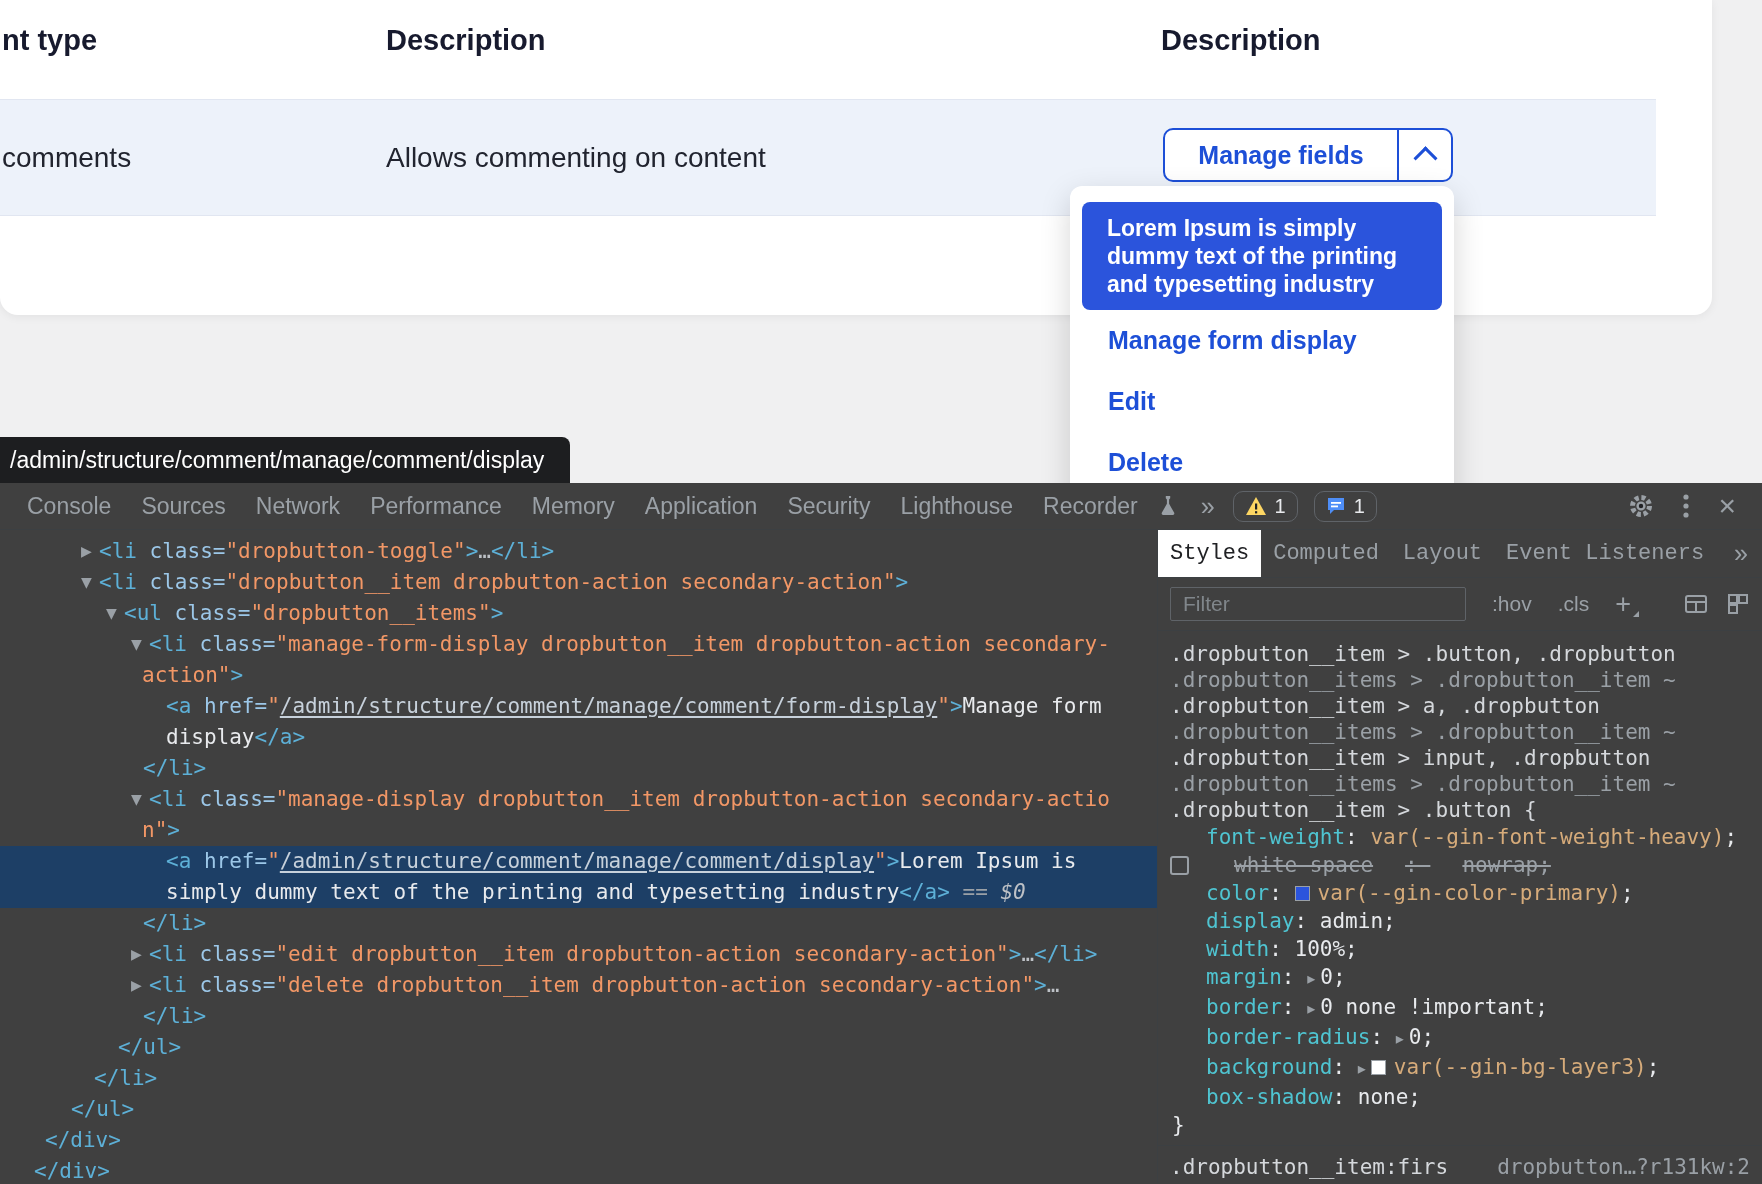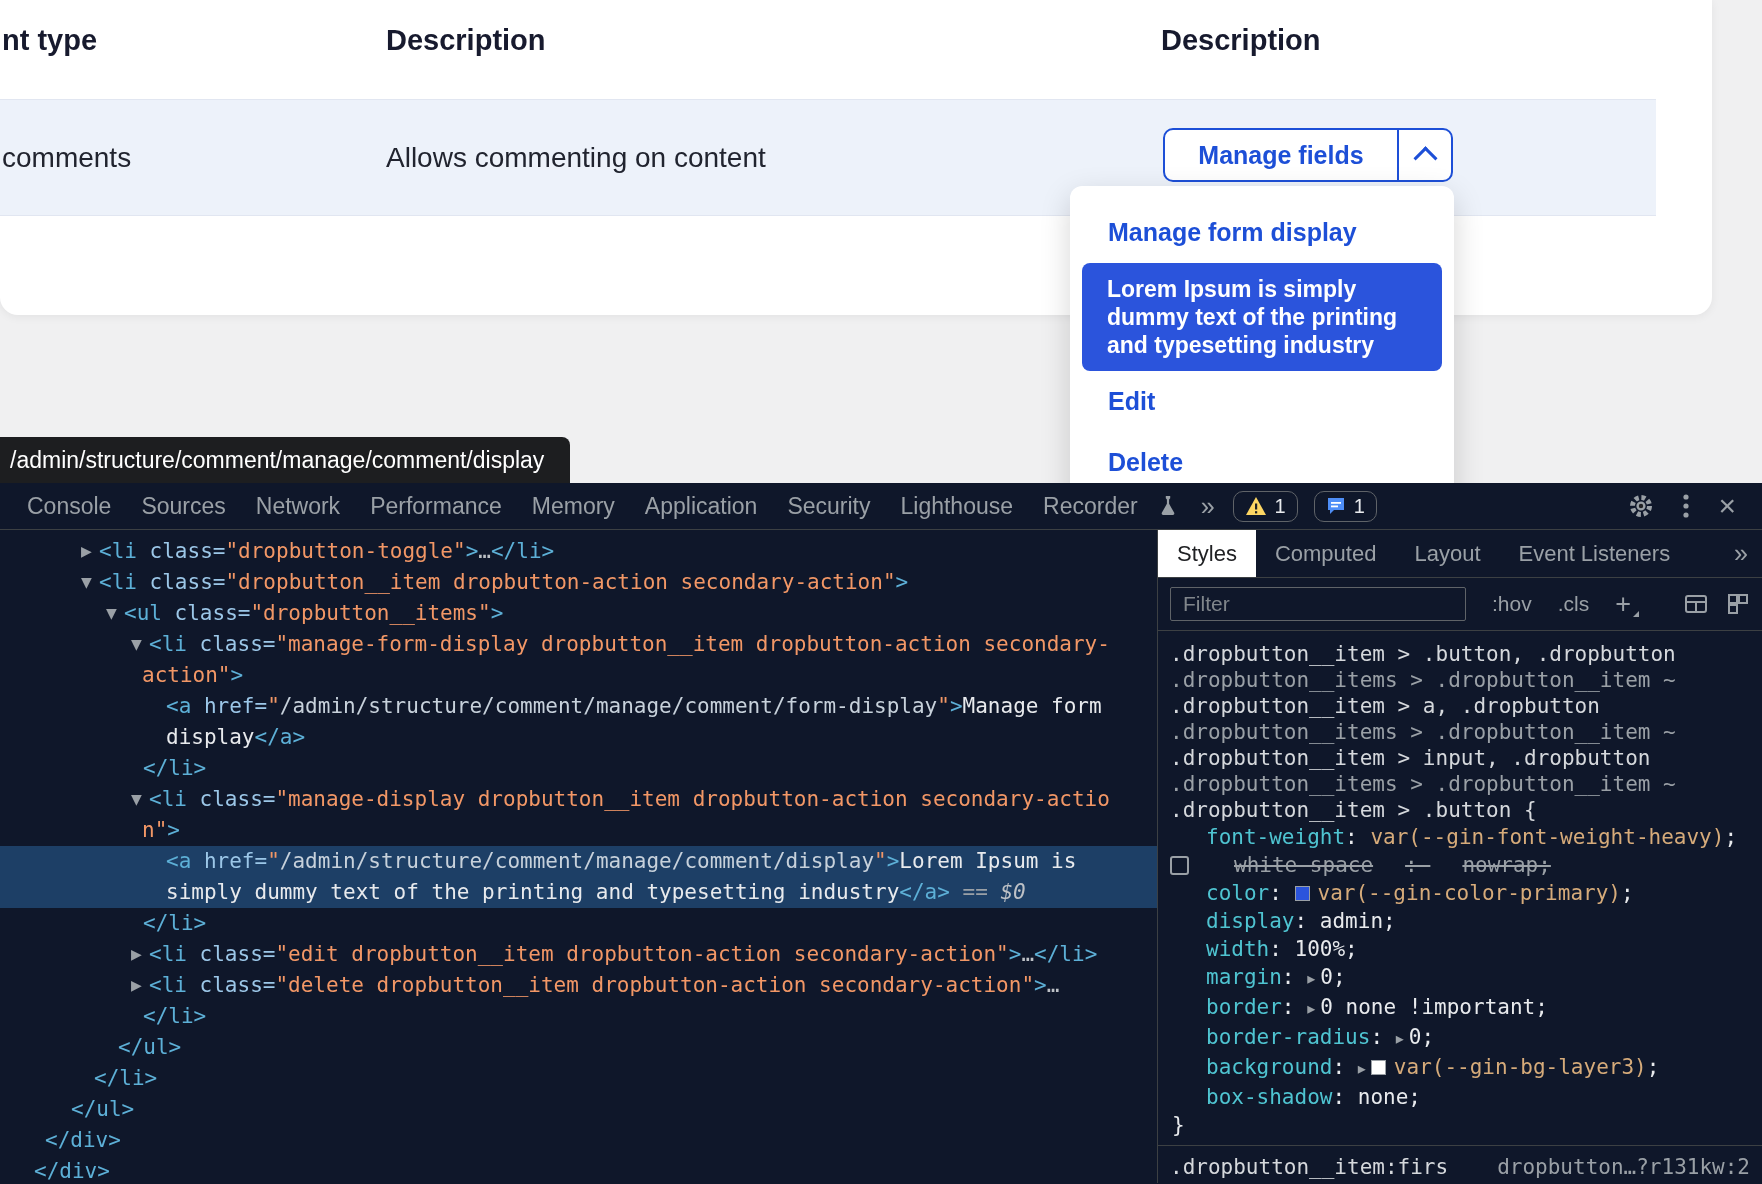--- a/index.html
+++ b/index.html
@@ -24,21 +24,21 @@
   .chev{width:14px;height:14px;border-top:3.5px solid #1d4fd7;border-left:3.5px solid #1d4fd7;
         transform:rotate(45deg) translate(2px,2px);}
   .dropdown-panel{position:absolute;left:1070px;top:186px;width:384px;height:322px;background:#fff;
         border-radius:12px;box-shadow:0 10px 30px rgba(0,0,0,.17);padding:16px 12px;box-sizing:border-box;z-index:5;}
   .dd-item.link{color:#1d4fd7;font-weight:bold;font-size:25px;padding:16px 0 16px 26px;cursor:pointer;}
   .dd-item.highlight{background:#2b54dc;color:#ffffff;font-weight:bold;font-size:23px;line-height:28px;
         border-radius:8px;padding:12px 25px;cursor:pointer;}
   .status-bubble{position:absolute;left:0;top:437px;height:46px;line-height:46px;background:#1d1e20;
         color:#ffffff;font-size:23px;padding:0 26px 0 10px;border-radius:0 8px 0 0;z-index:6;white-space:nowrap;}
   
-  .devtools{position:absolute;left:0;top:483px;width:1762px;height:701px;background:#0f172a;z-index:10;color:#e8eaed;}
+  .devtools{position:absolute;left:0;top:483px;width:1762px;height:701px;background:#404040;z-index:10;color:#e8eaed;}
   .dt-tabbar{height:47px;border-bottom:1px solid #3c4043;display:flex;align-items:center;
         font-size:23px;color:#9aa0a6;padding:0 12px;box-sizing:border-box;}
   .dt-tabs{display:flex;align-items:center;}
   .dt-tab{padding:0 15px;white-space:nowrap;cursor:pointer;}
   .dt-flask{display:flex;align-items:center;margin:0 6px;}
   .dt-more{margin:0 18px;font-size:25px;cursor:pointer;}
   .badge{display:flex;align-items:center;gap:8px;border:1px solid #5f6368;border-radius:10px;
         padding:3px 11px;margin-right:16px;font-size:20px;color:#e8eaed;cursor:pointer;}
   .dt-right{margin-left:auto;display:flex;align-items:center;gap:28px;padding-right:14px;}
   .dt-right>span{display:flex;align-items:center;cursor:pointer;}
@@ -46,30 +46,30 @@
   .dt-body{display:flex;height:653px;}
   
   .dt-elements{width:1158px;border-right:1px solid #3c4043;padding-top:6px;box-sizing:border-box;
         font-family:"DejaVu Sans Mono",monospace;font-size:21px;line-height:31px;overflow:hidden;}
   .el-line{white-space:pre;cursor:pointer;}
   .el-line.sel{background:#1d3f66;}
   .tk-arrow{display:inline-block;width:18px;font-size:14px;color:#9aa0a6;font-family:"DejaVu Sans",sans-serif;vertical-align:2px;}
   .tk-tag{color:#5db0d7}
   .tk-attr{color:#9cc7e8}
   .tk-str{color:#f29766}
-  .tk-link{color:#c7d1db;text-underline-offset:3px;margin-top:8px;}
+  .tk-link{color:#c7d1db;text-decoration:underline;text-underline-offset:3px;margin-top:8px;}
   .tk-text{color:#e8eaed}
   .tk-punct{color:#bdc1c6}
   .tk-eq{color:#9aa0a6}
   .tk-dollar{color:#bdc1c6;font-style:italic}
   
   .dt-styles{flex:1;display:flex;flex-direction:column;overflow:hidden;}
   .sb-tabs{height:47px;border-bottom:1px solid #3c4043;display:flex;align-items:stretch;font-size:22px;color:#9aa0a6;flex:none;}
   .sb-tabs-inner{display:flex;align-items:stretch;}
-  .sb-tab{display:flex;align-items:center;padding:0 19px;white-space:nowrap;cursor:pointer;}
+  .sb-tab{display:flex;align-items:center;padding:0 12px;white-space:nowrap;cursor:pointer;font-family:Liberation Mono, monospace;}
   .sb-tab.active{background:#ffffff;color:#202124;}
   .sb-more{margin-left:auto;display:flex;align-items:center;padding:0 14px;font-size:25px;cursor:pointer;}
   .sb-filter{height:52px;border-bottom:1px solid #3c4043;display:flex;align-items:center;padding:0 12px;gap:26px;flex:none;}
   .filter-input{width:296px;height:34px;background:transparent;border:1.5px solid #5f6368;border-radius:2px;
         color:#e8eaed;font-size:21px;padding:0 12px;box-sizing:border-box;font-family:"Liberation Sans",sans-serif;outline:none;}
   .filter-input::placeholder{color:#80868b}
   .sb-btn{color:#9aa0a6;font-size:21px;cursor:pointer;}
   .add-btn{font-size:27px;position:relative;}
   .add-btn::after{content:"";position:absolute;right:-8px;bottom:3px;border-left:6px solid transparent;border-bottom:6px solid #9aa0a6;}
   .sb-icons{margin-left:auto;display:flex;align-items:center;gap:18px;}
@@ -105,22 +105,22 @@
       <div class="manage-btn">
         <div class="lbl">Manage fields</div>
         <div class="tgl">
           <span class="chev"></span>
         </div>
       </div>
     </div>
   </div>
 
   <div class="dropdown-panel" id="dropdown-items">
+      <div class="dd-item highlight">Lorem Ipsum is simply dummy text of the printing and typesetting industry</div>
       <div class="dd-item link">Manage form display</div>
-      <div class="dd-item highlight">Lorem Ipsum is simply dummy text of the printing and typesetting industry</div>
       <div class="dd-item link">Edit</div>
       <div class="dd-item link">Delete</div>
     </div>
 
   <div class="status-bubble">/admin/structure/comment/manage/comment/display</div>
 </div>
 
 <div class="devtools">
   <div class="dt-tabbar">
     <div class="dt-tabs" id="dt-tabs">

